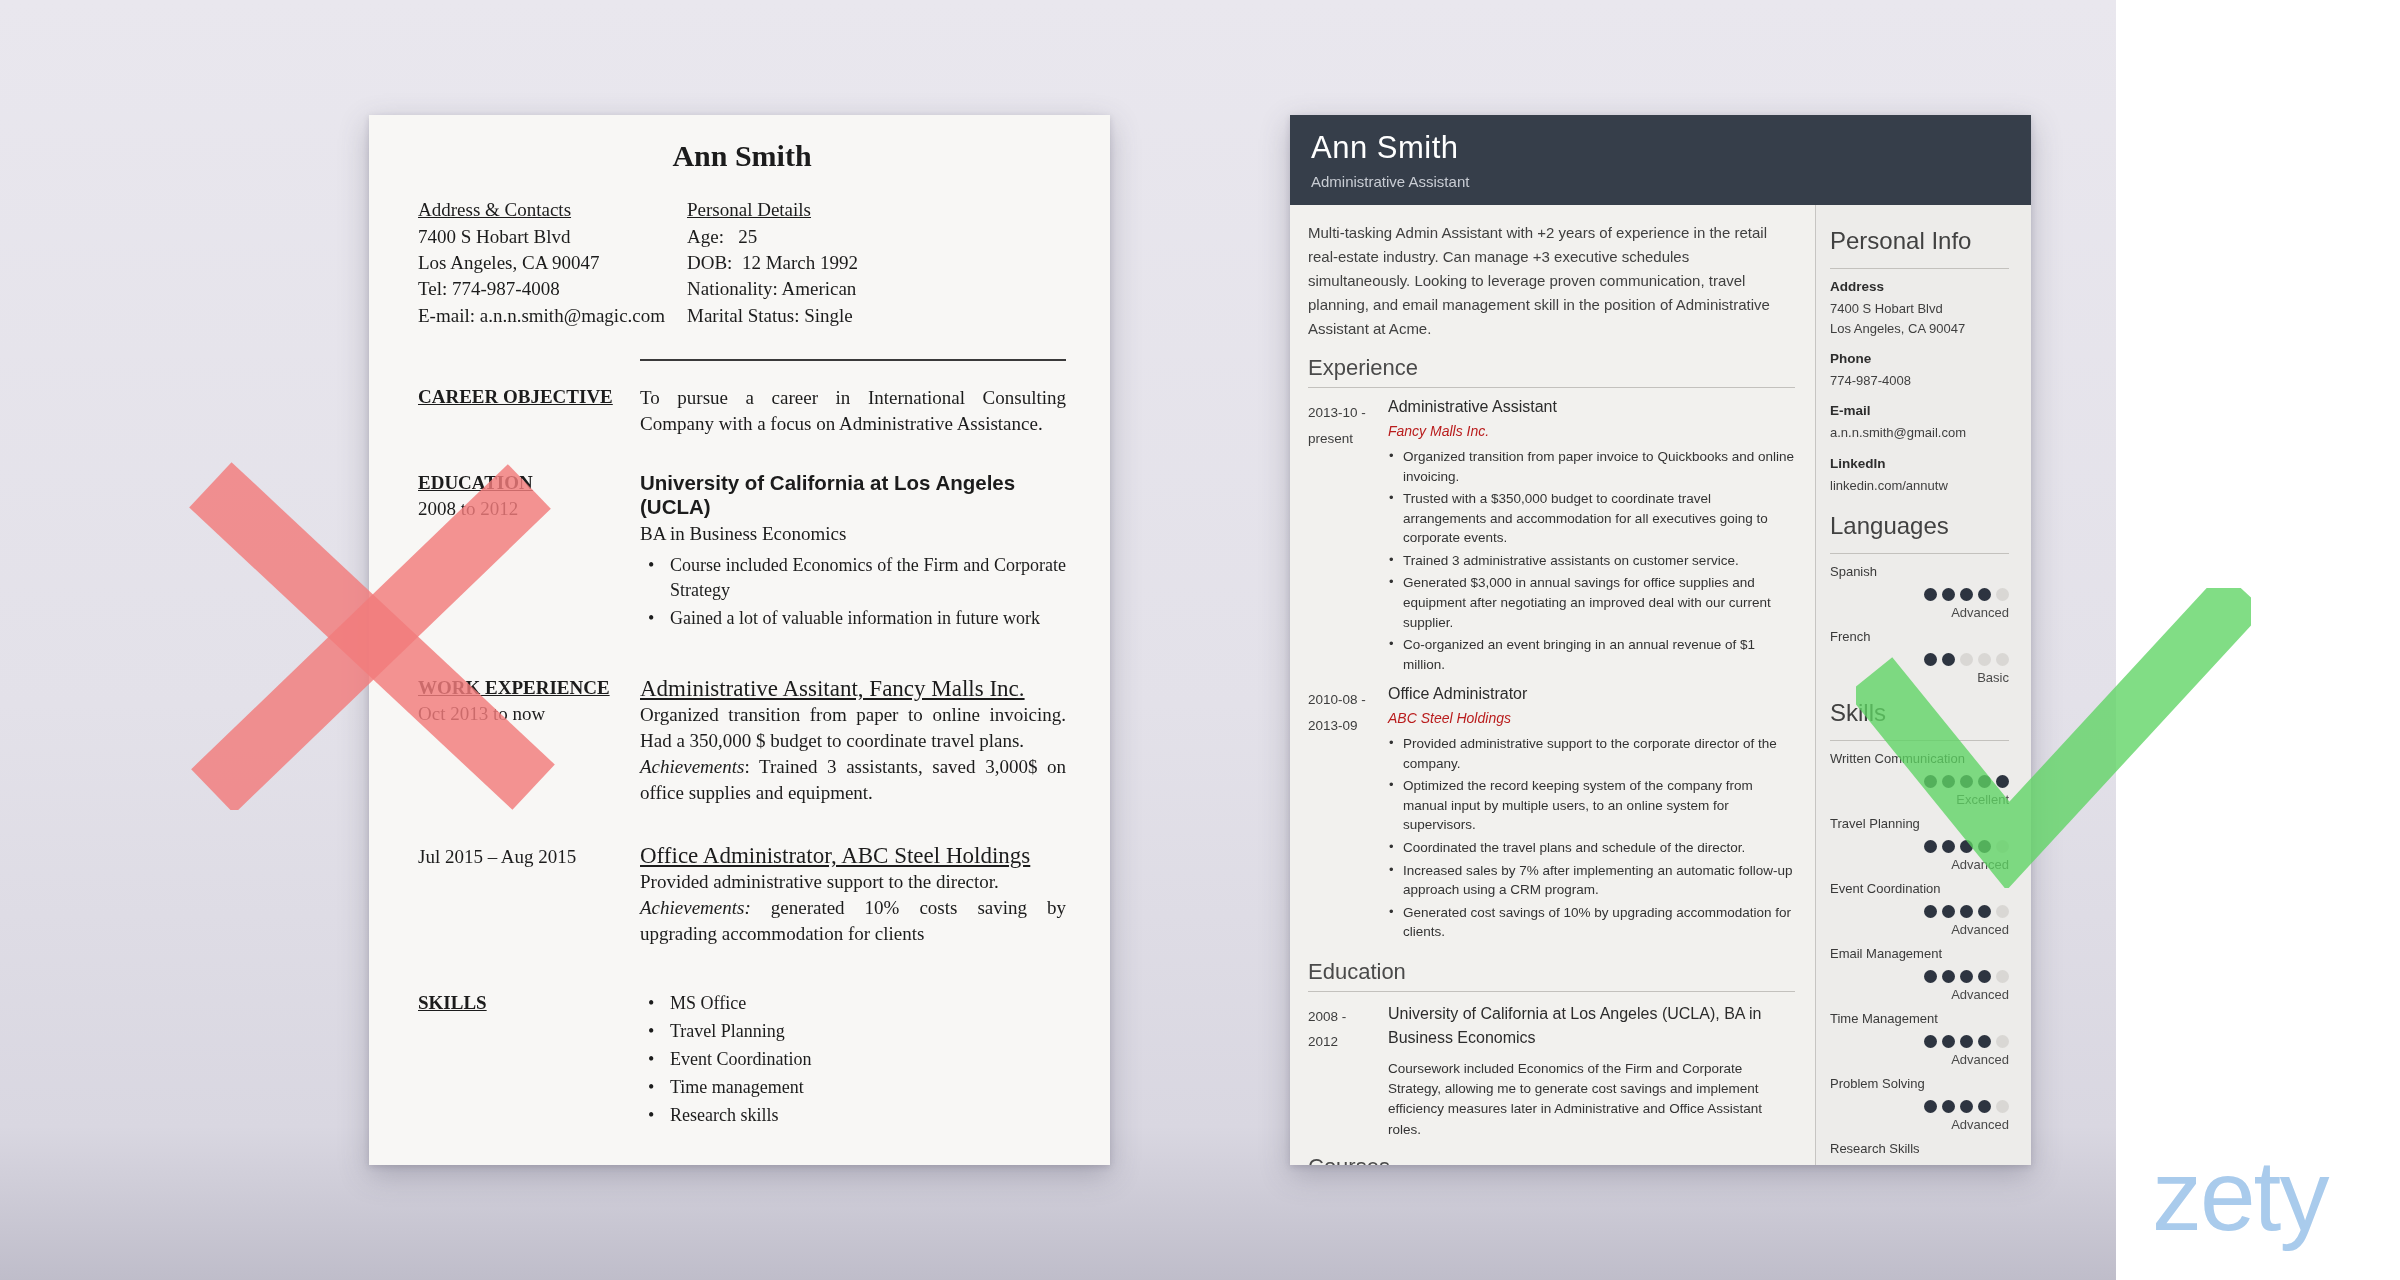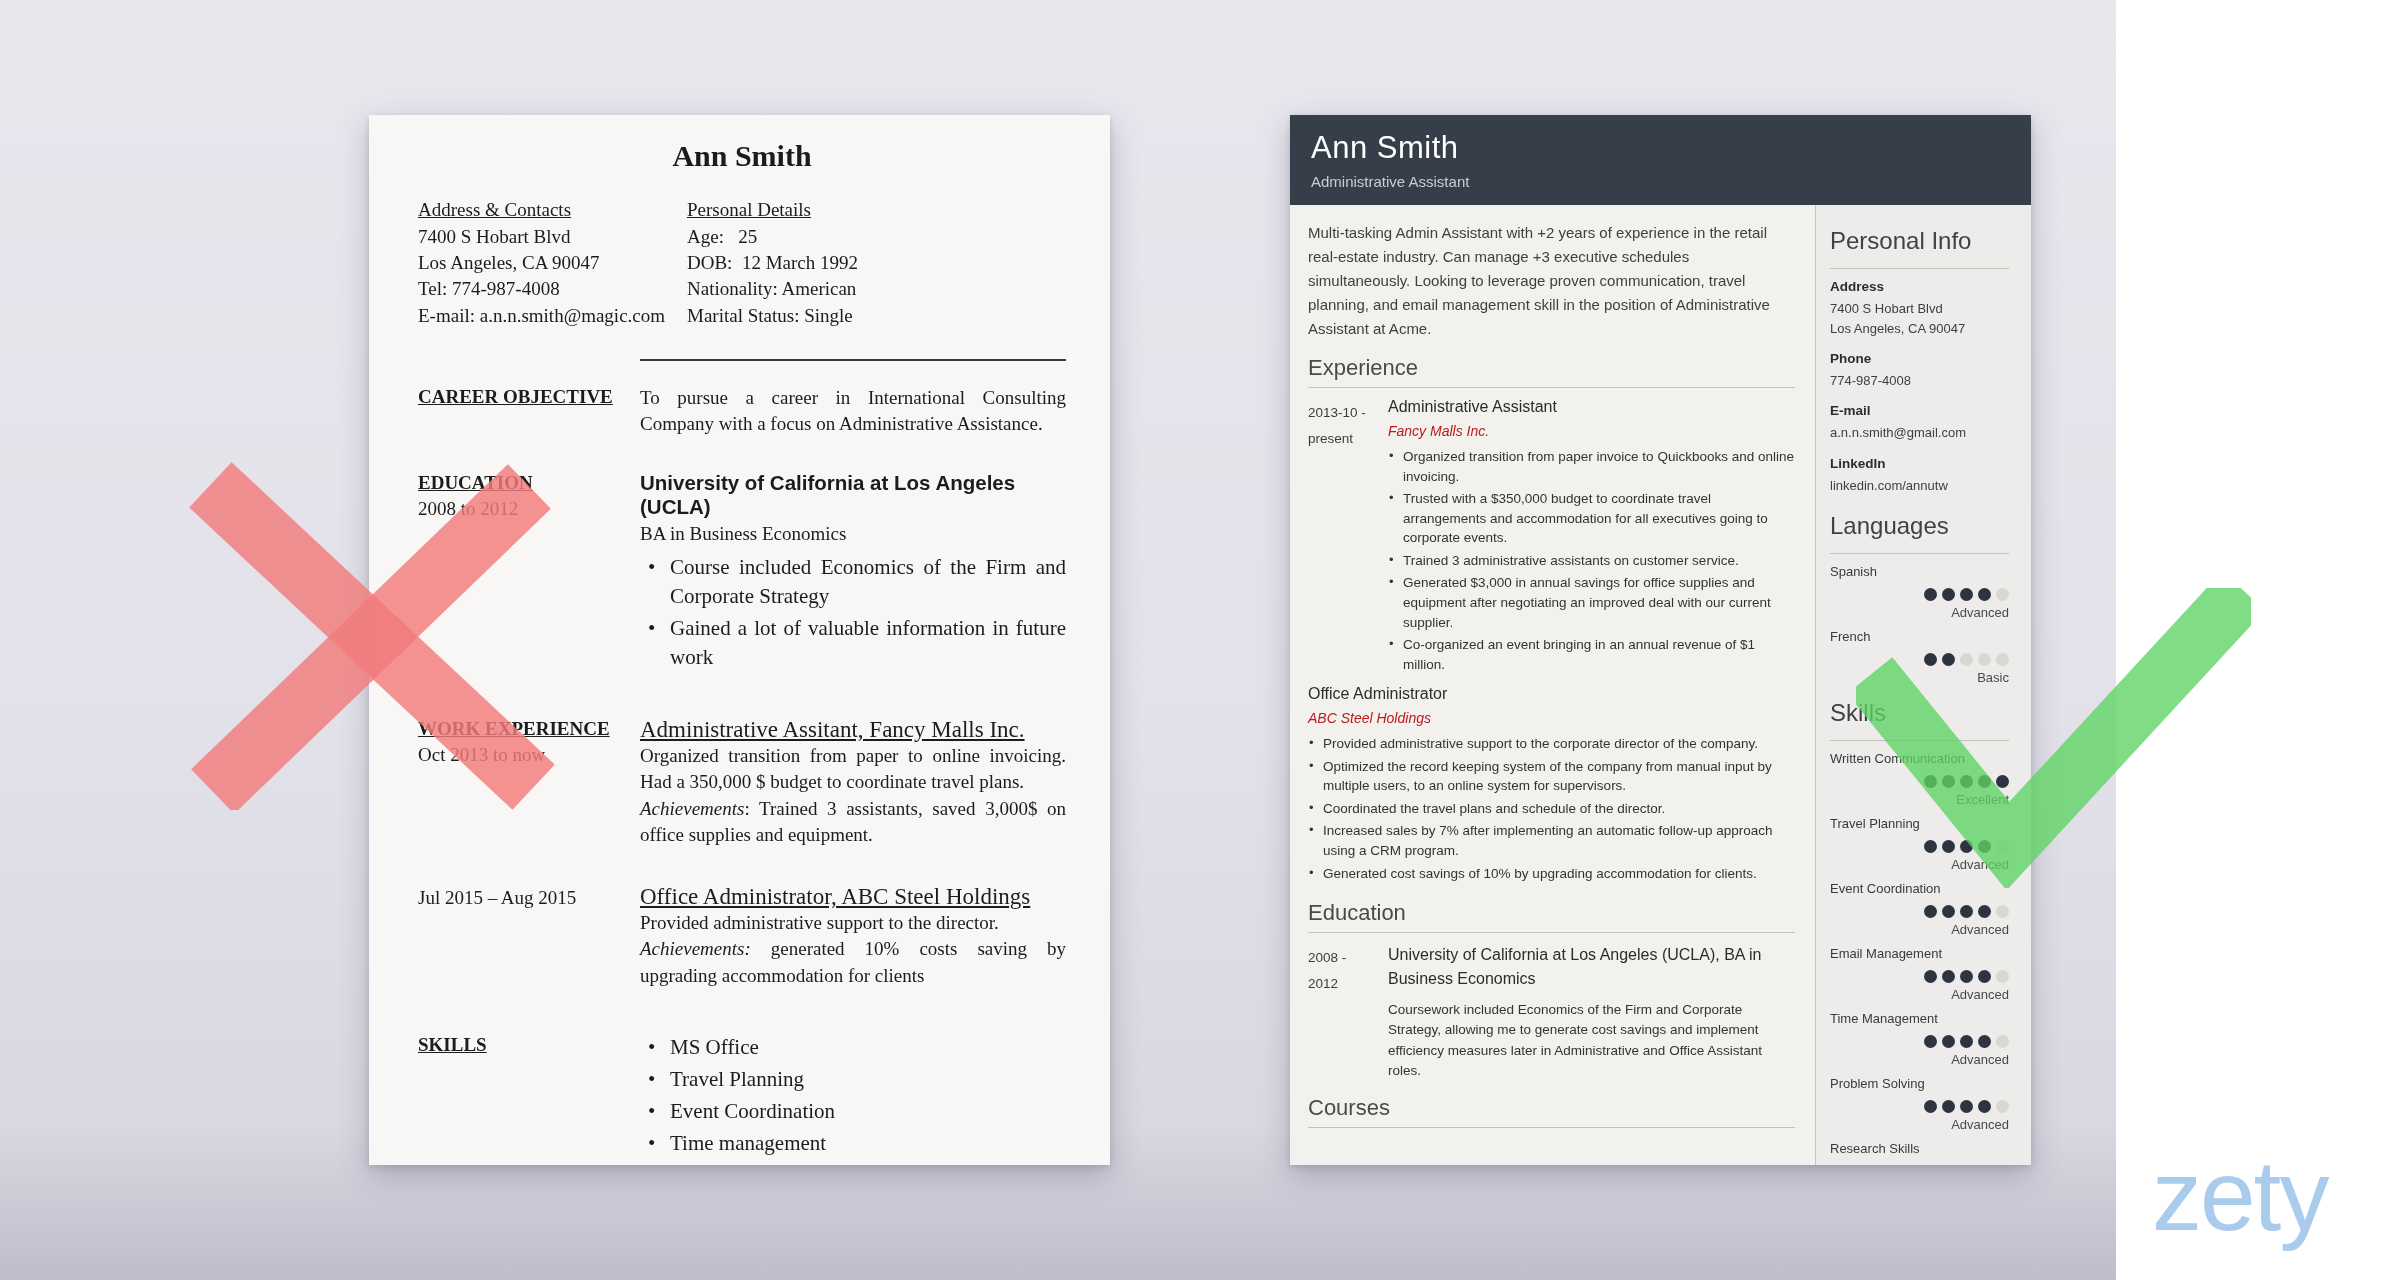--- a/index.html
+++ b/index.html
@@ -29,21 +29,21 @@
   .lr-labelcol { width: 222px; padding-right: 14px; }
   .lr-label { font-size: 19px; font-weight: bold; line-height: 1.25; text-decoration: underline; }
   .lr-dates { font-size: 19px; margin-top: 3px; }
   .lr-content { flex: 1; }
   .just { text-align: justify; }
   .lr-text { font-size: 19px; line-height: 1.38; }
   .lr-school { font-family: "Liberation Sans", sans-serif; font-weight: bold; font-size: 20.5px; }
   .lr-degree { font-size: 19px; margin-top: 4px; }
   .lr-jobtitle { font-size: 23px; text-decoration: underline; }
   .lr-ul { margin-top: 8px; }
-  .lr-li { list-style: none; position: relative; padding-left: 30px; font-size: 21px;
+  .lr-li { list-style: none; position: relative; padding-left: 30px; font-size: 18px;
            line-height: 1.38; margin-bottom: 3px; }
   .lr-li::before { content: "•"; position: absolute; left: 8px; }
   .mt-career { margin-top: 24px; }
   .mt-edu { margin-top: 34px; }
   .mt-work { margin-top: 42px; }
   .mt-job2 { margin-top: 36px; }
   .mt-skills { margin-top: 44px; }
   .mt-courses { margin-top: 34px; }
   em { font-style: italic; }
 
@@ -220,20 +220,24 @@
             <li class="rr-li">Organized transition from paper invoice to Quickbooks and online invoicing.</li>
                 <li class="rr-li">Trusted with a $350,000 budget to coordinate travel arrangements and accommodation for all executives going to corporate events.</li>
                 <li class="rr-li">Trained 3 administrative assistants on customer service.</li>
                 <li class="rr-li">Generated $3,000 in annual savings for office supplies and equipment after negotiating an improved deal with our current supplier.</li>
                 <li class="rr-li">Co-organized an event bringing in an annual revenue of $1 million.</li>
               </ul>
           </div>
         </div>
 
         <div class="rr-job">
+          <div class="rr-datecol">
+            <div>2010-08 -</div>
+            <div>2013-09</div>
+          </div>
           <div class="rr-jbody">
             <div class="rr-jtitle">Office Administrator</div>
             <div class="rr-jcompany">ABC Steel Holdings</div>
             <ul class="rr-ul">
 
             <li class="rr-li">Provided administrative support to the corporate director of the company.</li>
                 <li class="rr-li">Optimized the record keeping system of the company from manual input by multiple users, to an online system for supervisors.</li>
                 <li class="rr-li">Coordinated the travel plans and schedule of the director.</li>
                 <li class="rr-li">Increased sales by 7% after implementing an automatic follow-up approach using a CRM program.</li>
                 <li class="rr-li">Generated cost savings of 10% by upgrading accommodation for clients.</li>

